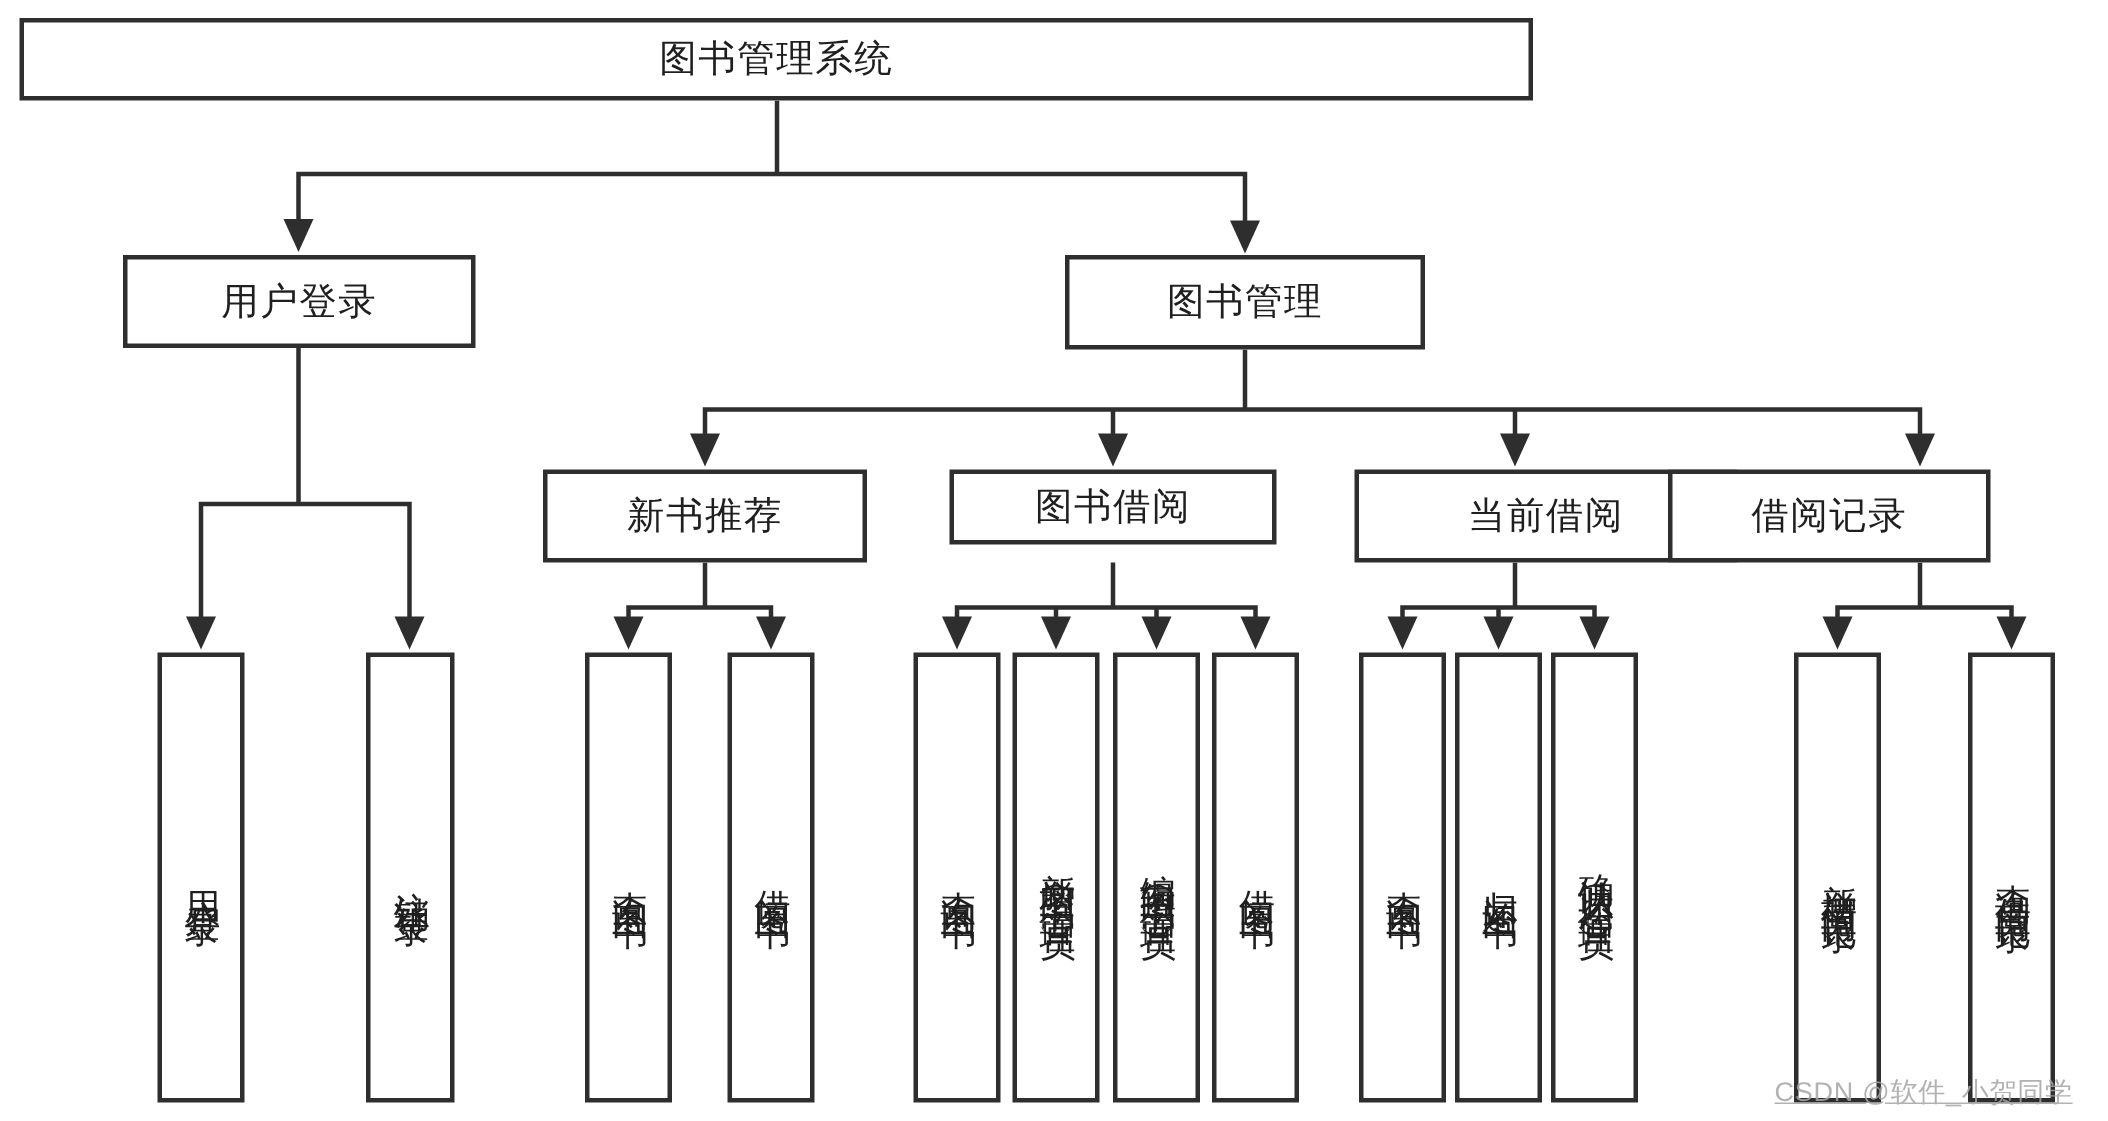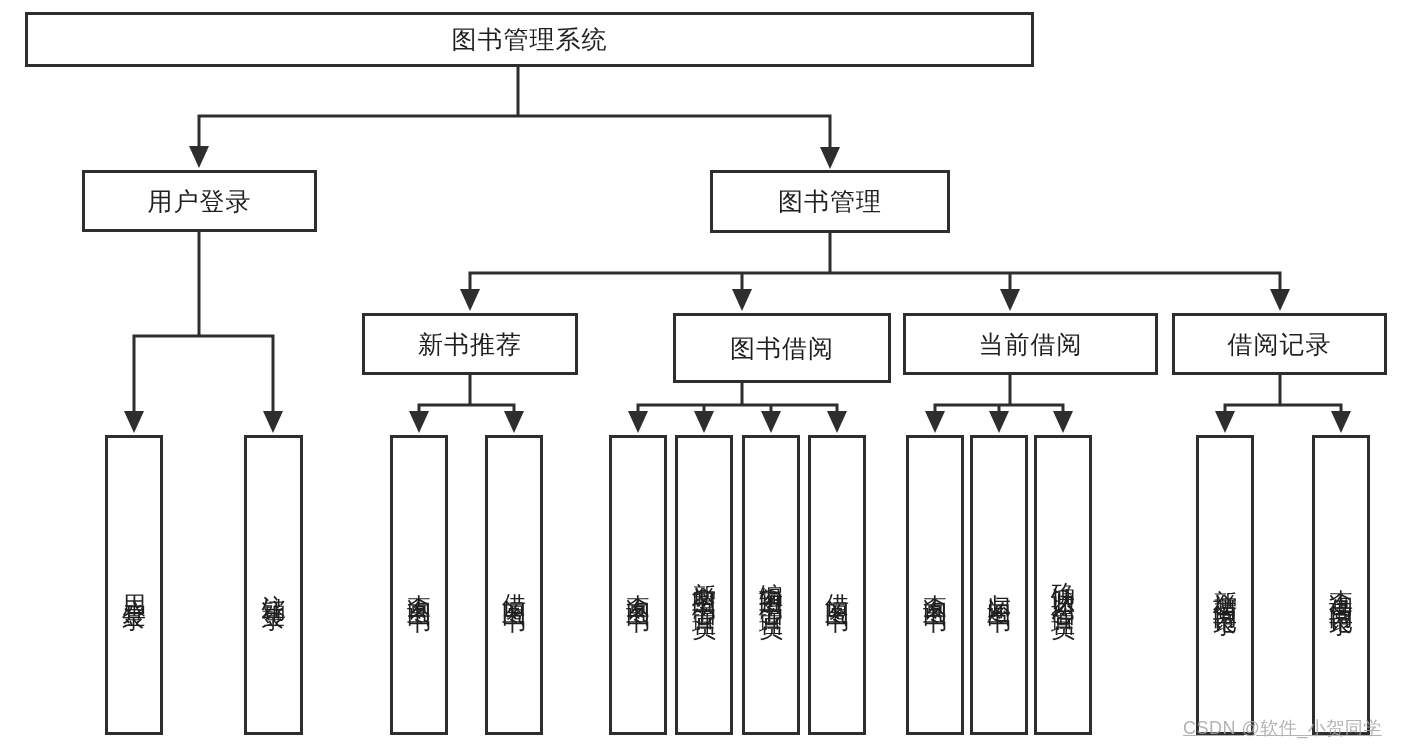--- a/index.html
+++ b/index.html
@@ -107,29 +107,29 @@
       <polygon stroke="none" points="1053,411 1073,411 1063,433"></polygon>
     </g>
 
     <g stroke="#2e2e2e" stroke-width="3" fill="#2e2e2e">
       <path fill="none" d="M1280 375 V405 M1223.5 405 H1342.5 M1225 405 V412 M1341 405 V412"></path>
       <polygon stroke="none" points="1215,411 1235,411 1225,433"></polygon>
       <polygon stroke="none" points="1331,411 1351,411 1341,433"></polygon>
     </g>
   </svg>
 
-  <div class="node h" style="left:25px;top:12px;width:1009px;height:55px;">图书管理系统</div>
+  <div class="node h" style="left:13px;top:12px;width:1009px;height:55px;">图书管理系统</div>
 
   <div class="node h" style="left:82px;top:170px;width:235px;height:62px;">用户登录</div>
   <div class="node h" style="left:710px;top:170px;width:240px;height:63px;">图书管理</div>
 
   <div class="node h" style="left:362px;top:313px;width:216px;height:62px;">新书推荐</div>
-  <div class="node h" style="left:633px;top:313px;width:218px;height:70px;margin-left:40px;">图书借阅</div>
+  <div class="node h" style="left:633px;top:313px;width:218px;height:50px;">图书借阅</div>
   <div class="node h" style="left:903px;top:313px;width:255px;height:62px;">当前借阅</div>
-  <div class="node h" style="left:1172px;top:313px;width:215px;height:62px;">借阅记录</div>
+  <div class="node h" style="left:1112px;top:313px;width:215px;height:62px;">借阅记录</div>
 
   <div class="node v" style="left:105px;top:435px;width:58px;height:300px;">用户登录</div>
   <div class="node v" style="left:244px;top:435px;width:59px;height:300px;">注销登录</div>
 
   <div class="node v" style="left:390px;top:435px;width:58px;height:300px;">查询图书</div>
   <div class="node v" style="left:485px;top:435px;width:58px;height:300px;">借阅图书</div>
 
   <div class="node v" style="left:609px;top:435px;width:58px;height:300px;">查询图书</div>
   <div class="node v" style="left:675px;top:435px;width:58px;height:300px;">新增图书（管理员）</div>
   <div class="node v" style="left:742px;top:435px;width:58px;height:300px;">编辑图书（管理员）</div>

